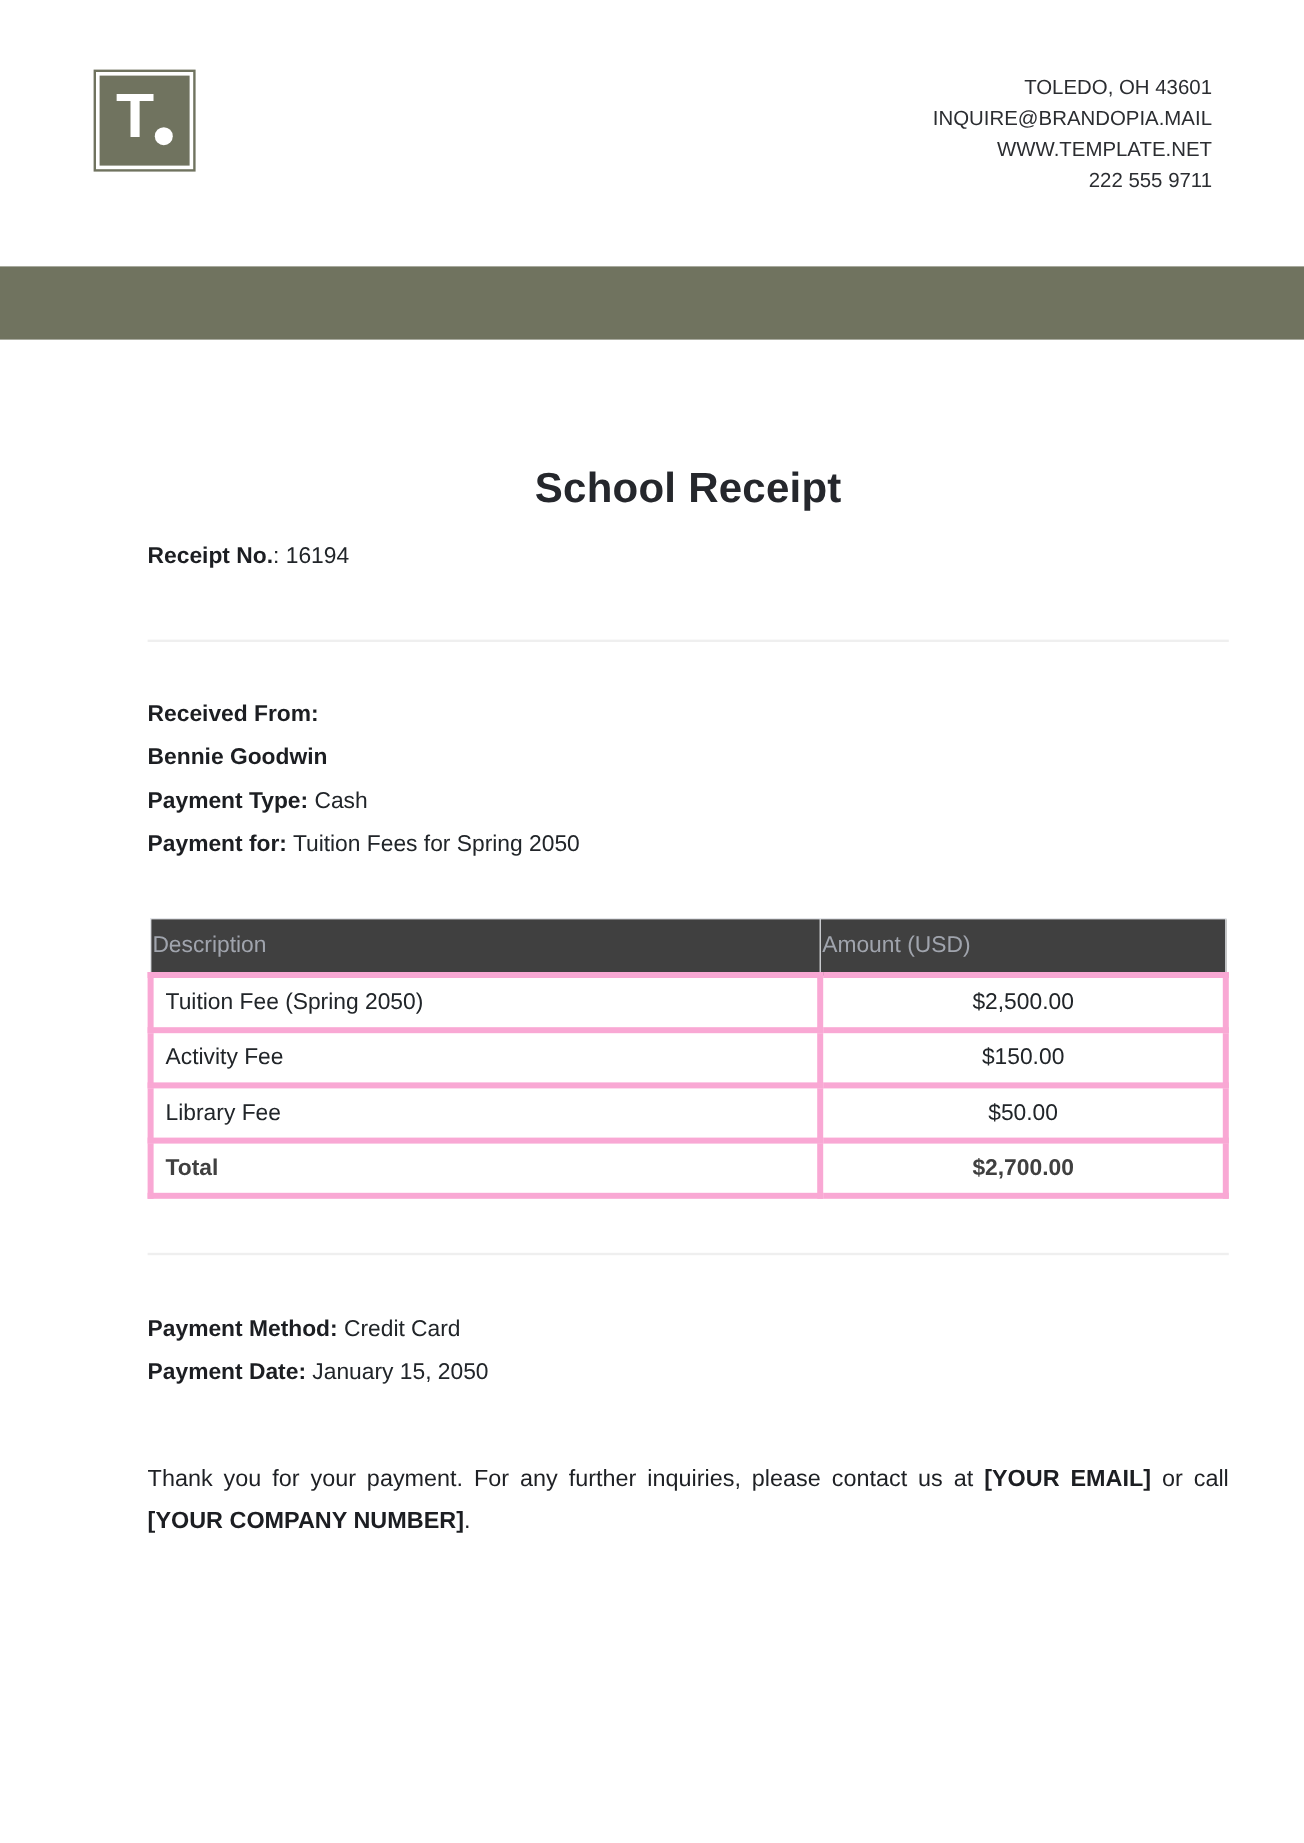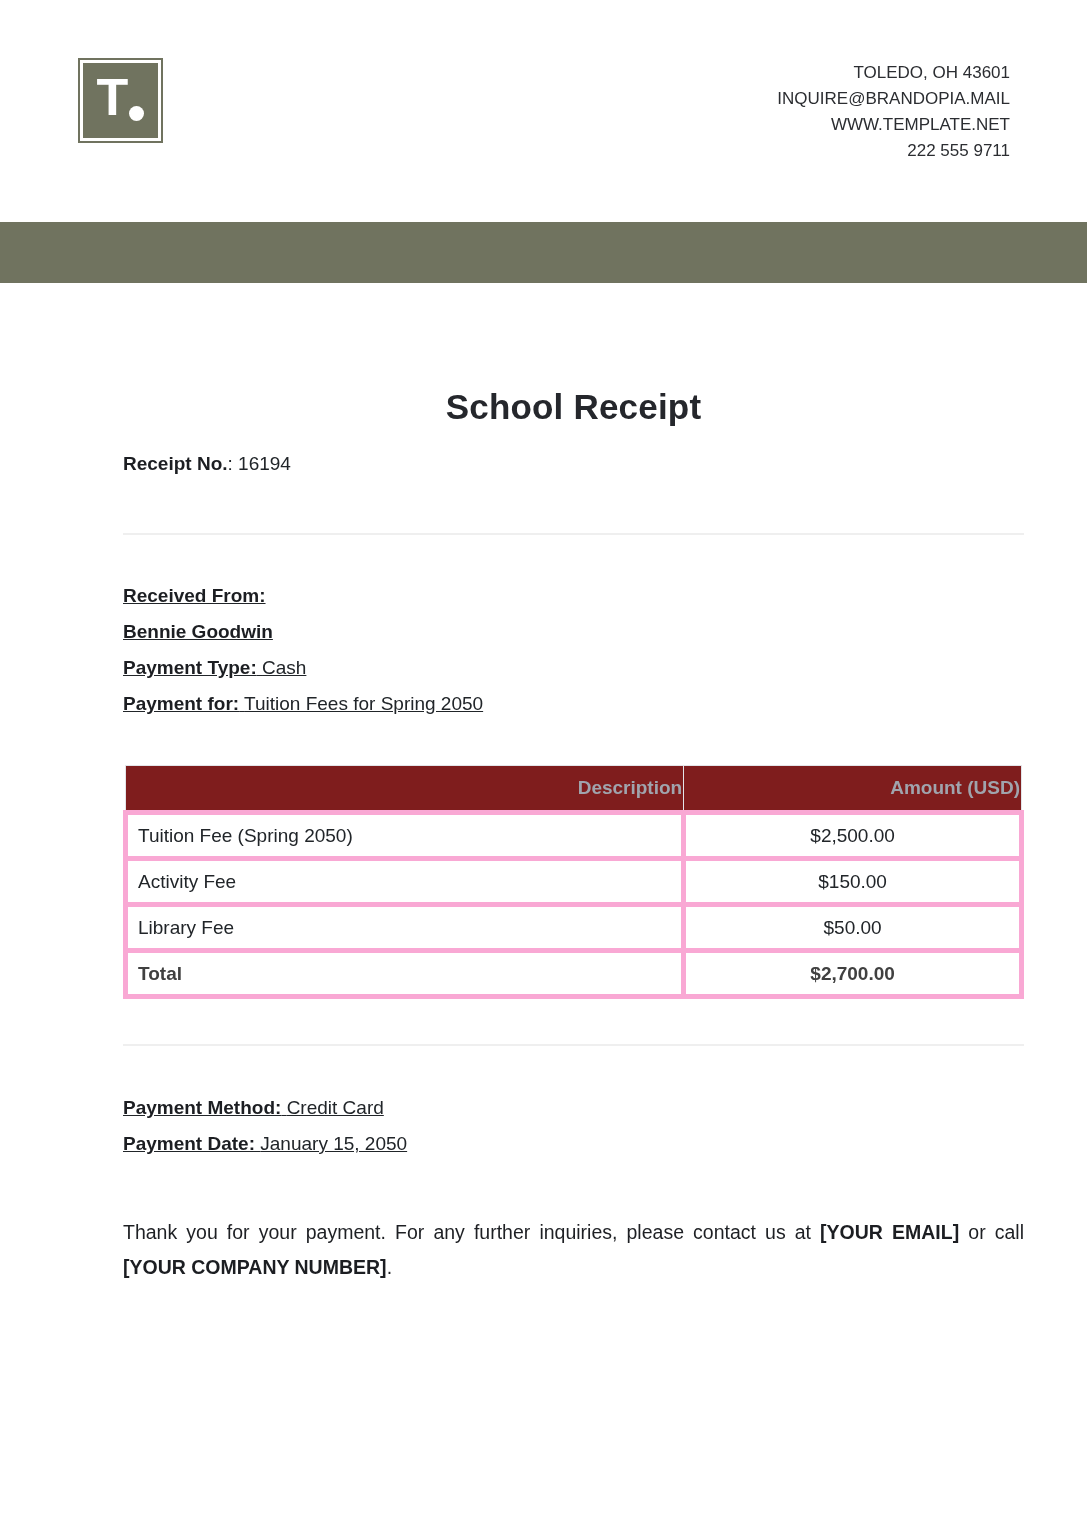--- a/index.html
+++ b/index.html
@@ -86,35 +86,35 @@
   .meta-receipt { margin-top: 26px; }
   strong { font-weight: bold; color: #1c1e22; }
 
   .divider {
     border: none;
     border-top: 2px solid #efefef;
     margin: 58px 0 0 0;
   }
 
   .info-block { margin-top: 50px; }
-  .info-line { margin: 0 0 14px 0; font-size: 19px; line-height: 22px; text-decoration: underline; }
+  .info-line { margin: 0 0 14px 0; font-size: 19px; line-height: 22px; }
 
   
   .fee-table {
     width: 100%;
     border-collapse: collapse;
     margin-top: 50px;
     font-size: 19px;
   }
   .fee-table th {
     height: 47px;
-    background: #7f1d1d;
+    background: #404040;
     color: #a0a4ad;
-    font-weight: bold;
-    text-align: right;
+    font-weight: normal;
+    text-align: left;
     border: 1px solid #e3e5e9;
   }
   .fee-table td {
     height: 46px;
     border: 5px solid #f9a8d4;
     color: #212529;
   }
   .col-desc { width: 62.3%; }
   .cell-desc { text-align: left; padding-left: 10px; }
   .cell-amount { text-align: center; }

